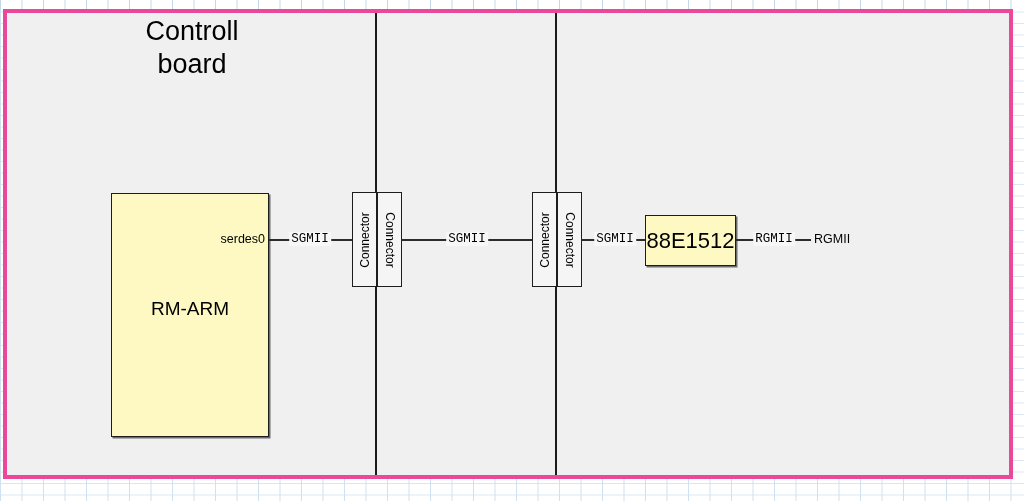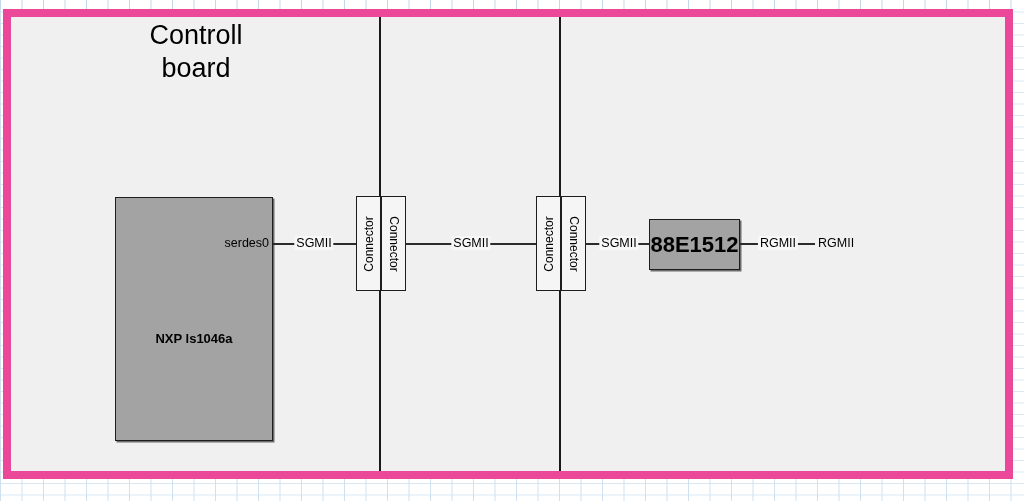--- a/index.html
+++ b/index.html
@@ -35,21 +35,21 @@
   }
 
   
   .canvas {
     position: absolute;
     left: 3px;
     top: 9px;
     width: 1010px;
     height: 470px;
     background: #f0f0f0;
-    border: 8px solid #ec4899;
+    border: 4px solid #ec4899;
     box-sizing: border-box;
   }
 
   
   .divider {
     position: absolute;
     top: 0;
     width: 2px;
     height: 100%;
     background: #1a1a1a;
@@ -62,25 +62,24 @@
     font-size: 27px;
     line-height: 33px;
     color: #000000;
     font-weight: 400;
     white-space: pre-line;
   }
 
   
   .block {
     position: absolute;
-    background: #a3a3a3;
+    background: #fef9c3;
     border: 1.6px solid #1d1d1d;
     box-sizing: border-box;
     box-shadow: 1.5px 1.5px 0 rgba(0,0,0,0.55);
-    font-weight: bold;
   }
   .block-title {
     position: absolute;
     left: 0; right: 0;
     text-align: center;
     font-size: 19px;
     color: #000;
   }
   .block-sub {
     position: absolute;
@@ -136,20 +135,21 @@
 
   
   .wire-label {
     position: absolute;
     background: #f7f7f7;
     font-size: 12.5px;
     color: #000;
     padding: 0 2px;
     white-space: nowrap;
     transform: translate(-50%, -50%);
+    font-family: Liberation Mono, monospace;
   }
 
   
   .port-label {
     position: absolute;
     font-size: 12.5px;
     color: #000;
     white-space: nowrap;
     transform: translateY(-50%);
   }
@@ -165,21 +165,21 @@
 
   <div class="canvas">
 
     <div class="divider" style="left:368px;"></div>
     <div class="divider" style="left:548px;"></div>
 
     <div class="section-title" style="left:60px; top:2px; width:250px;">Controll
 board</div>
 
     <div class="block" style="left:104px; top:180px; width:158px; height:244px;">
-      <div class="block-sub" style="top:133px;">NXP ls1046a</div>
+      <div class="block-title" style="top:104px;">RM-ARM</div>
     </div>
 
     <div class="port-label right" style="left:258px; top:226px;">serdes0</div>
 
     <div class="wire" style="left:262px; top:226px; width:83px;"></div>
     <div class="wire-label" style="left:303px; top:226px;">SGMII</div>
 
     <div class="connector up" style="left:345px; top:179px; width:25px; height:95px;">
       <span>Connector</span>
     </div>

